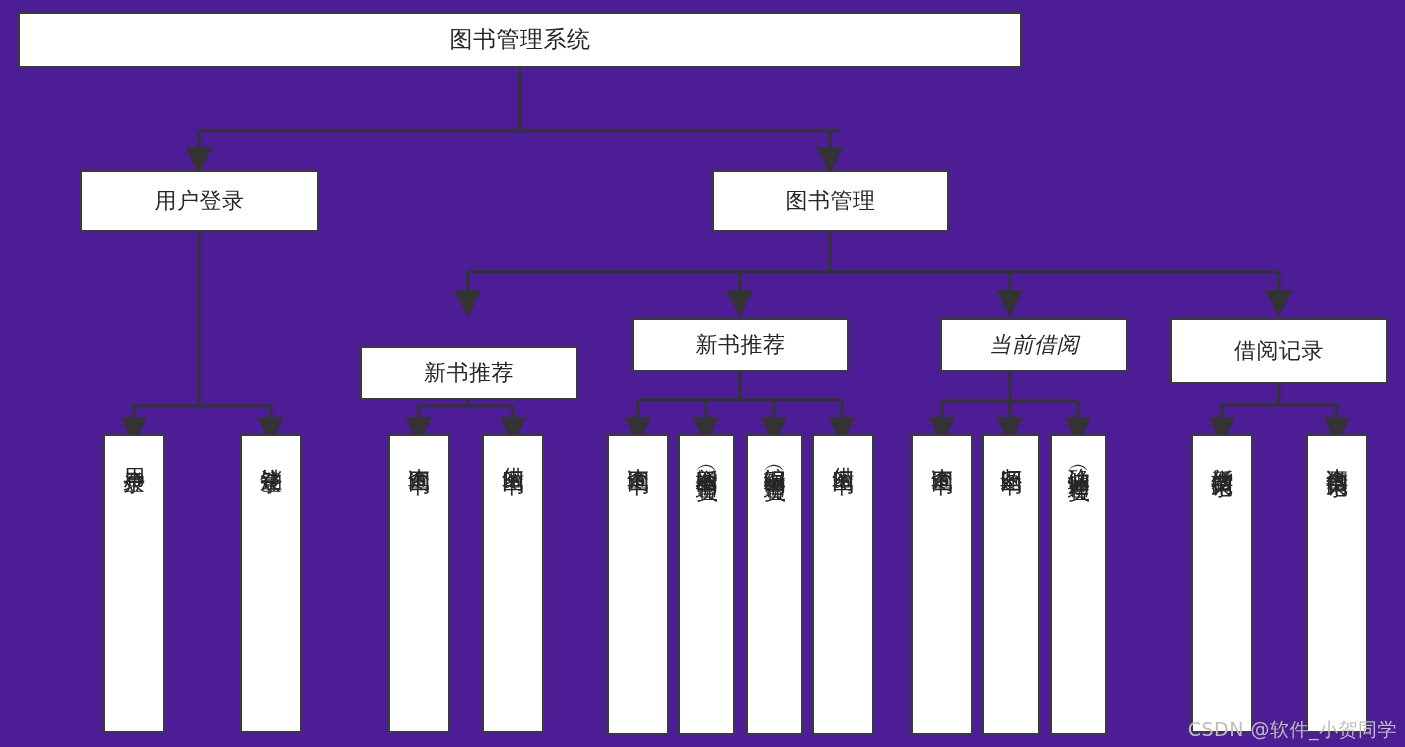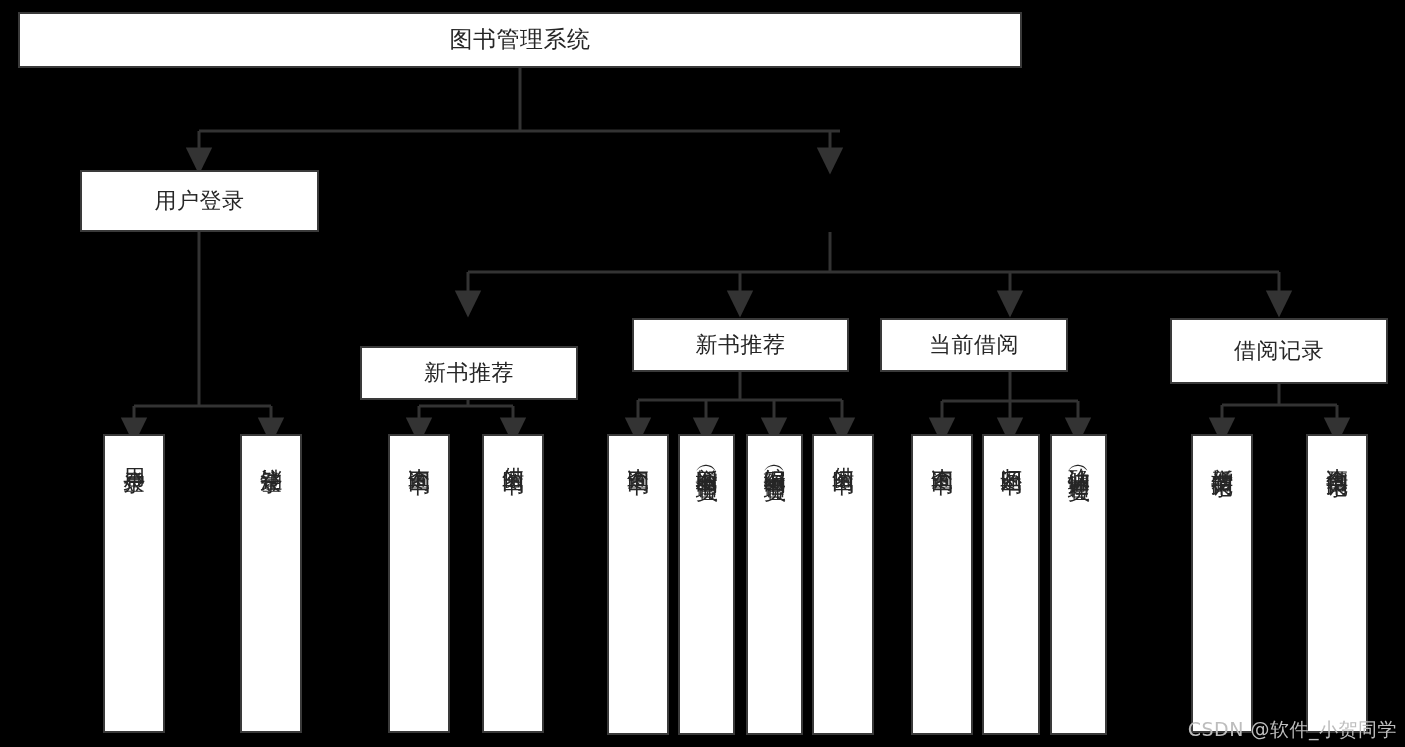--- a/index.html
+++ b/index.html
@@ -8,21 +8,21 @@
     padding: 0;
     background: #ffffff;
   }
   body {
     font-family: "DejaVu Sans", "Liberation Sans", sans-serif;
   }
   #diagram-root {
     position: relative;
     width: 1405px;
     height: 747px;
-    background: #000000;
+    background: #4c1d95;
     overflow: hidden;
   }
   #edge-layer {
     position: absolute;
     left: 0;
     top: 0;
     width: 1405px;
     height: 747px;
     pointer-events: none;
   }
@@ -130,28 +130,31 @@
     </g>
   </svg>
 
   <div class="node h root" style="left:18px; top:12px; width:1004px; height:56px;">
     <span class="label">图书管理系统</span>
   </div>
 
   <div class="node h" style="left:80px; top:170px; width:239px; height:62px;">
     <span class="label">用户登录</span>
   </div>
+  <div class="node h" style="left:712px; top:170px; width:237px; height:62px;">
+    <span class="label">图书管理</span>
+  </div>
 
   <div class="node h" style="left:360px; top:318px; width:218px; height:54px;margin-top:28px;">
     <span class="label">新书推荐</span>
   </div>
   <div class="node h" style="left:632px; top:318px; width:217px; height:54px;">
     <span class="label">新书推荐</span>
   </div>
-  <div class="node h" style="left:880px; top:318px; width:188px; height:54px;">
+  <div class="node h" style="left:940px; top:318px; width:188px; height:54px;font-style:italic;">
     <span class="label">当前借阅</span>
   </div>
   <div class="node h" style="left:1170px; top:318px; width:218px; height:66px;">
     <span class="label">借阅记录</span>
   </div>
 
   <div class="node v" style="left:103px; top:434px; width:62px; height:299px;">
     <span class="label">用户登录</span>
   </div>
   <div class="node v" style="left:240px; top:434px; width:62px; height:299px;">

